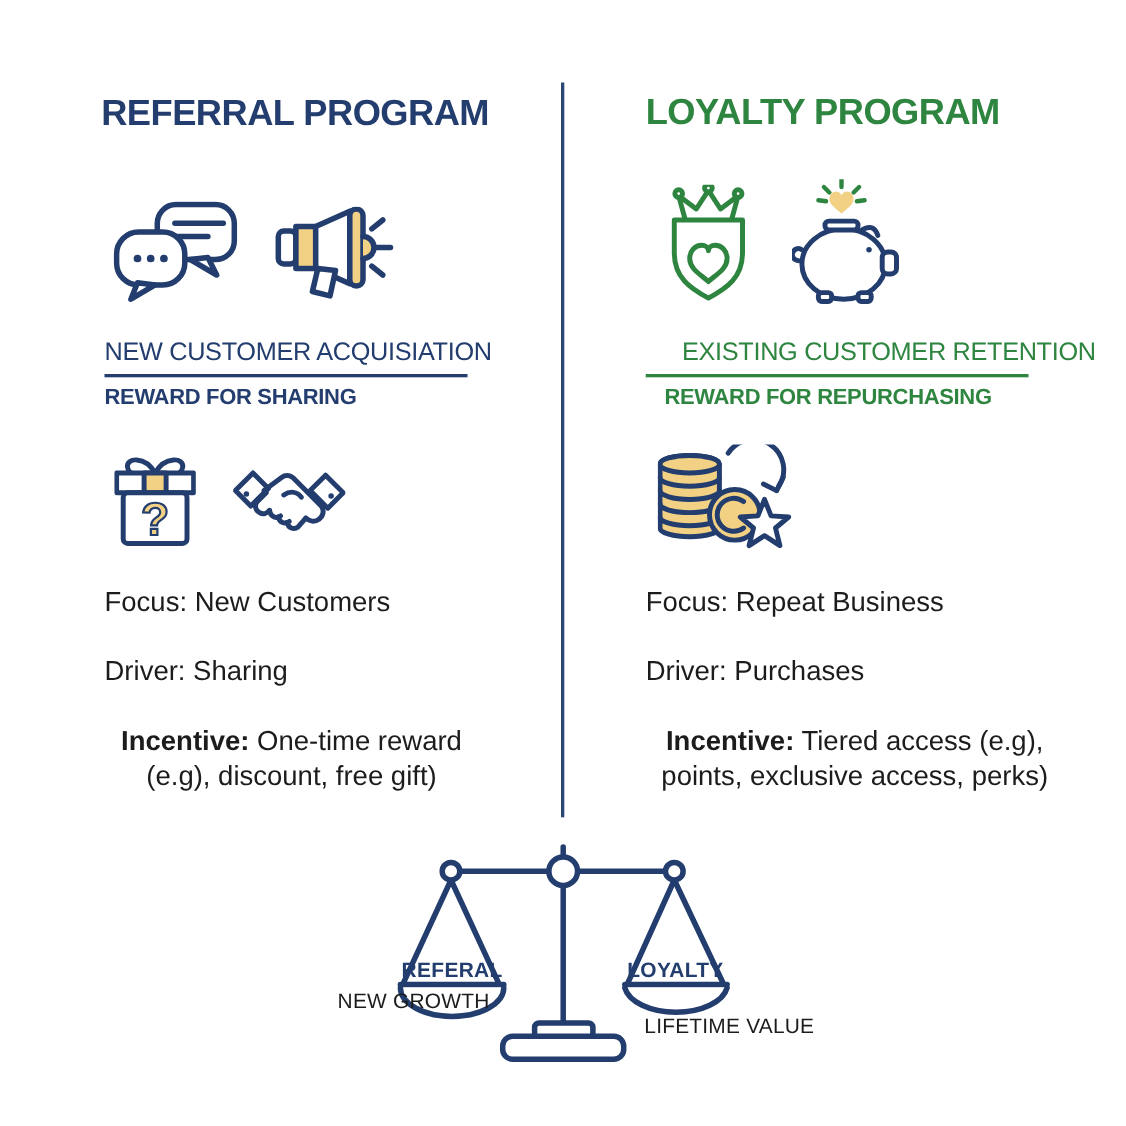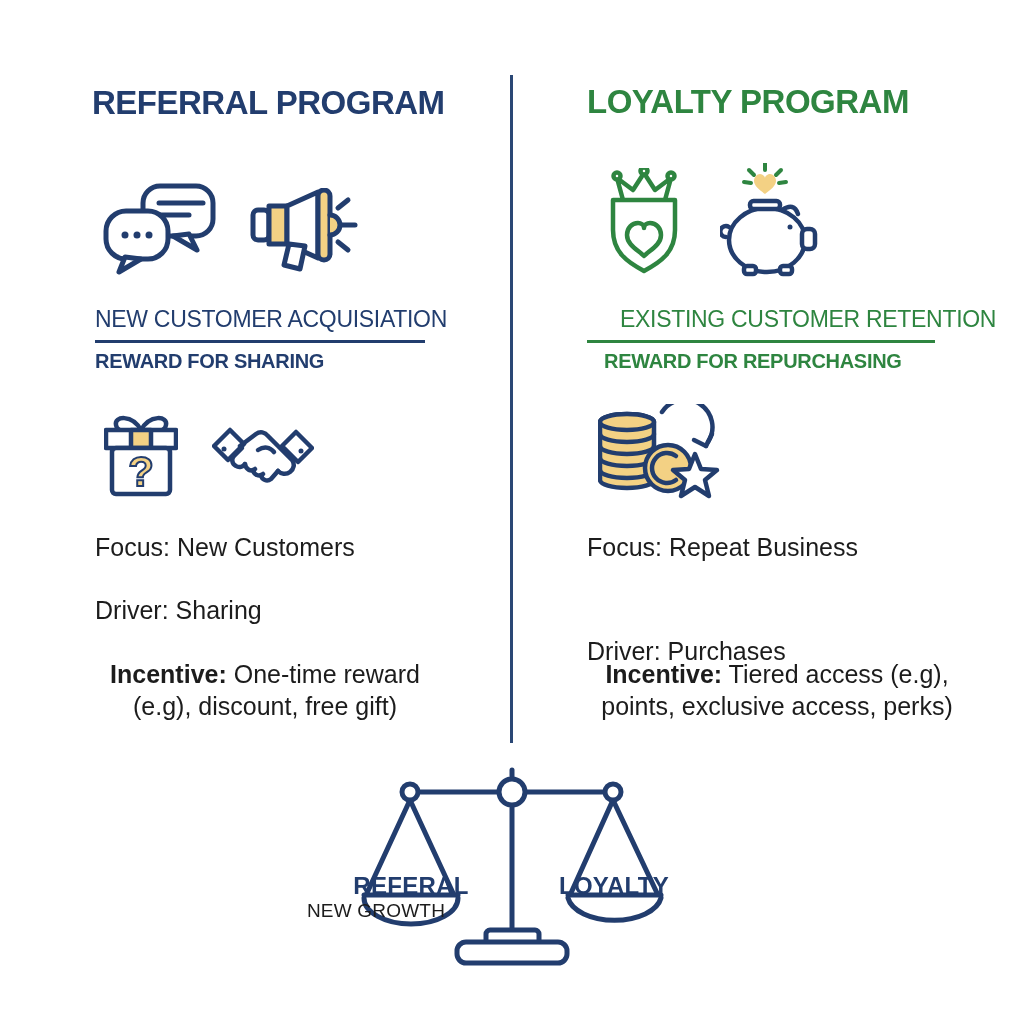--- a/index.html
+++ b/index.html
@@ -10,21 +10,21 @@
   .green{color:#2e8540;}
   .col-title{font-size:33px;font-weight:bold;letter-spacing:-0.5px;white-space:nowrap;}
   .sub1{font-size:23px;font-weight:500;letter-spacing:-0.3px;white-space:nowrap;}
   .sub2{font-size:20px;font-weight:bold;letter-spacing:-0.3px;white-space:nowrap;text-align:center;}
   .rule{height:3px;}
   .rule.navy-bg{background:#223d6e;}
   .rule.green-bg{background:#2e8540;}
   .bodyline{font-size:25px;line-height:32px;color:#1c1c1c;text-align:center;}
   .b{font-weight:bold;}
   .divider{width:3px;background:#2a4775;}
-  .panlabel{font-size:24px;font-weight:bold;color:#223d6e;text-align:center;letter-spacing:0.3px;}
+  .panlabel{font-size:19px;font-weight:bold;color:#223d6e;text-align:center;letter-spacing:0.3px;}
   .caption{font-size:19px;color:#1c1c1c;text-align:center;line-height:24px;letter-spacing:0.2px;}
   svg{display:block;}
   .ic{stroke:#223d6e;stroke-width:5;fill:none;stroke-linecap:round;stroke-linejoin:round;}
   .ic45{stroke:#223d6e;stroke-width:4.5;fill:none;stroke-linecap:round;stroke-linejoin:round;}
   .icg{stroke:#2e8540;stroke-width:4.5;fill:none;stroke-linecap:round;stroke-linejoin:round;}
   .wfill{fill:#ffffff;}
   .gfill{fill:#f3d184;}
   .nfill{fill:#223d6e;stroke:none;}
 </style>
 </head>
@@ -158,21 +158,21 @@
       <path class="wfill" d="M97 50 L103 65 L119 66 L107 76 L111 92 L97 83 L83 92 L87 76 L75 66 L91 65 Z"></path>
     </g>
   </svg>
 </span>
 
 <div class="abs bodyline" style="left:95px;top:531px;">Focus: New Customers</div>
 <div class="abs bodyline" style="left:95px;top:594px;">Driver: Sharing</div>
 <div class="abs bodyline" style="left:95px;top:658px;width:340px;"><span class="b">Incentive:</span><span> One-time reward (e.g), discount, free gift)</span></div>
 
 <div class="abs bodyline" style="left:587px;top:531px;">Focus: Repeat Business</div>
-<div class="abs bodyline" style="left:587px;top:594px;margin-top:41px;">Driver: Purchases</div>
+<div class="abs bodyline" style="left:587px;top:594px;">Driver: Purchases</div>
 <div class="abs bodyline" style="left:587px;top:658px;width:380px;"><span class="b">Incentive:</span><span> Tiered access (e.g), points, exclusive access, perks)</span></div>
 
 <span class="abs" style="left:320px;top:755px;">
   <svg width="400" height="230" viewBox="0 0 400 230">
     <g class="ic" style="stroke:#223d6e;">
       <path d="M192 15 L192 27"></path>
       <path d="M90 37 H296"></path>
       <path d="M192 50 L192 182"></path>
       <path d="M90 45 L47 138"></path>
         <path d="M90 45 L133 138"></path>
@@ -189,13 +189,14 @@
       <rect class="wfill" x="137" y="187" width="110" height="21" rx="9"></rect>
     </g>
   </svg>
 </span>
 
 <div class="abs panlabel" style="left:341px;top:872px;width:140px;">REFERAL</div>
 <div class="abs panlabel" style="left:544px;top:872px;width:140px;">LOYALTY</div>
 
 <div class="abs caption" style="left:286px;top:899px;width:180px;">NEW GROWTH</div>
 <div class="abs caption" style="left:563px;top:922px;width:200px;">
+  <div>LIFETIME VALUE</div>
 </div>
 
 </body></html>

